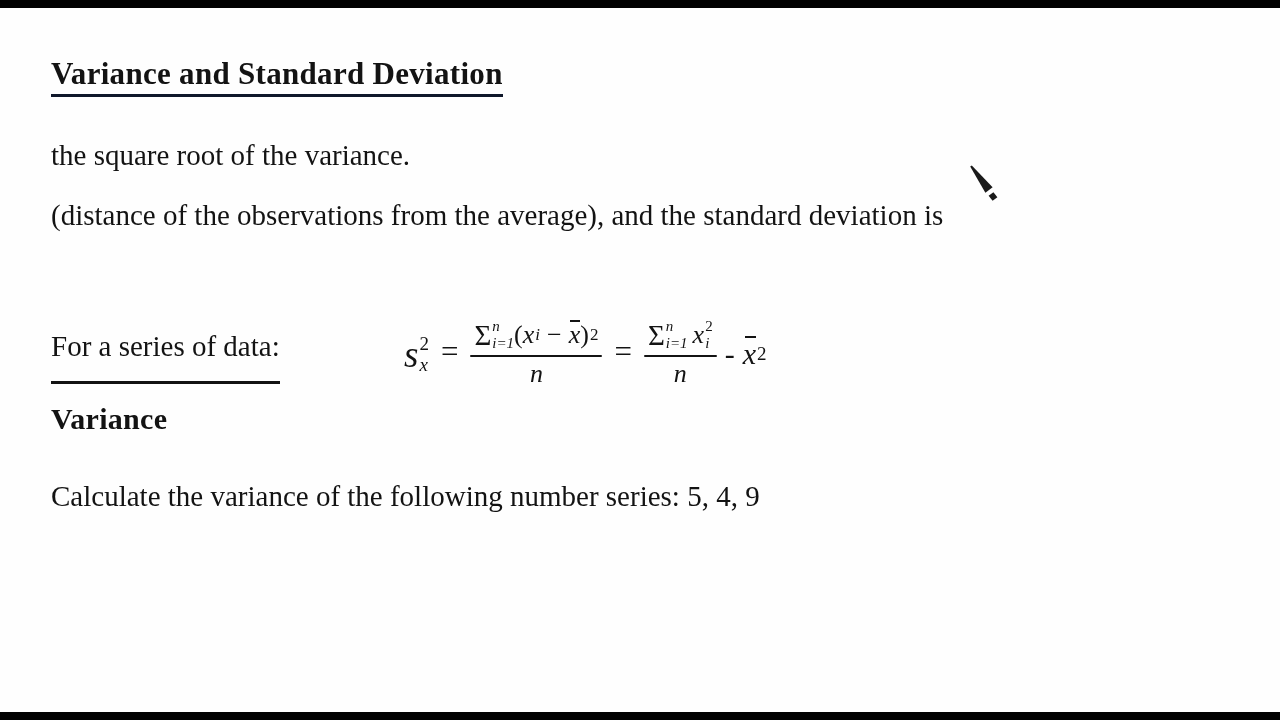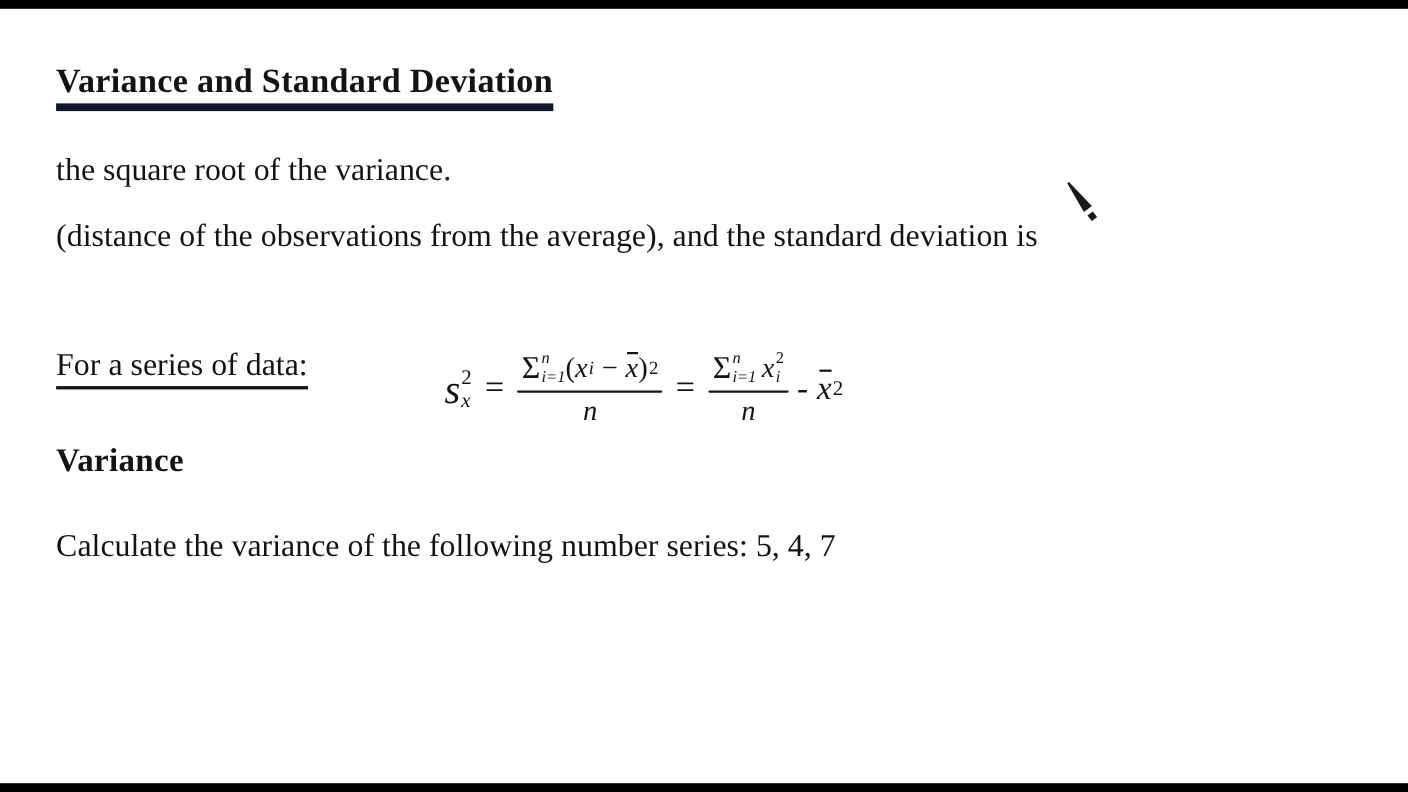--- a/index.html
+++ b/index.html
@@ -8,31 +8,31 @@
     background:#fefefe;color:#131313;
     font-family:"Liberation Serif","DejaVu Serif",serif;
   }
   .letterbox{position:absolute;left:0;width:1280px;height:8px;background:#010101;}
   .letterbox.top{top:0;}
   .letterbox.bottom{bottom:0;}
 
   .title{
     position:absolute;left:51px;top:56px;
     font-size:31px;font-weight:bold;line-height:1.16;
-    display:inline-block;border-bottom:7px solid #0f172a;padding-bottom:2px;
+    display:inline-block;border-bottom:3px solid #0f172a;padding-bottom:2px;
     letter-spacing:0.3px;
   }
 
   .para{position:absolute;left:51px;top:125px;font-size:29px;}
   .para .line{height:60px;line-height:60px;white-space:pre;}
 
   .series-label{
-    position:absolute;left:51px;top:316px;
+    position:absolute;left:51px;top:330px;
     font-size:29px;display:inline-block;
-    border-bottom:3px solid #131313;padding-bottom:2px;line-height:1.15;
+    border-bottom:3px solid #131313;padding-bottom:18px;line-height:1.15;
   }
 
   .formula{
     position:absolute;left:404px;top:304px;height:100px;
     display:flex;align-items:center;
     font-size:30px;font-style:italic;
   }
   .formula .bigvar{font-size:37px;line-height:1;}
   .ss{
     display:inline-flex;flex-direction:column;align-items:flex-start;
@@ -125,18 +125,18 @@
     <span class="bar"></span>
     <span class="den">n</span>
   </span>
   <span class="hyph">-</span>
   <span class="xbarwrap"><span>x</span><span class="macron"></span></span>
     <span class="supn upright" style="font-size:19px;vertical-align:12px;">2</span>
 </div>
 
 <div class="example-heading">Variance</div>
 
-<div class="example-text">Calculate the variance of the following number series: 5, 4, 7</div>
+<div class="example-text">Calculate the variance of the following number series: 5, 4, 9</div>
 
 <svg class="pen-cursor" viewBox="0 0 30 42" xmlns="http://www.w3.org/2000/svg">
   <polygon points="2.8,2.4 23.6,24.3 16.4,29.7 1.2,3.6" fill="#1a1a1a"></polygon>
   <polygon points="24.4,29.2 28.4,34.2 23.6,37.8 19.6,32.8" fill="#1a1a1a"></polygon>
 </svg>
 
 </body></html>

